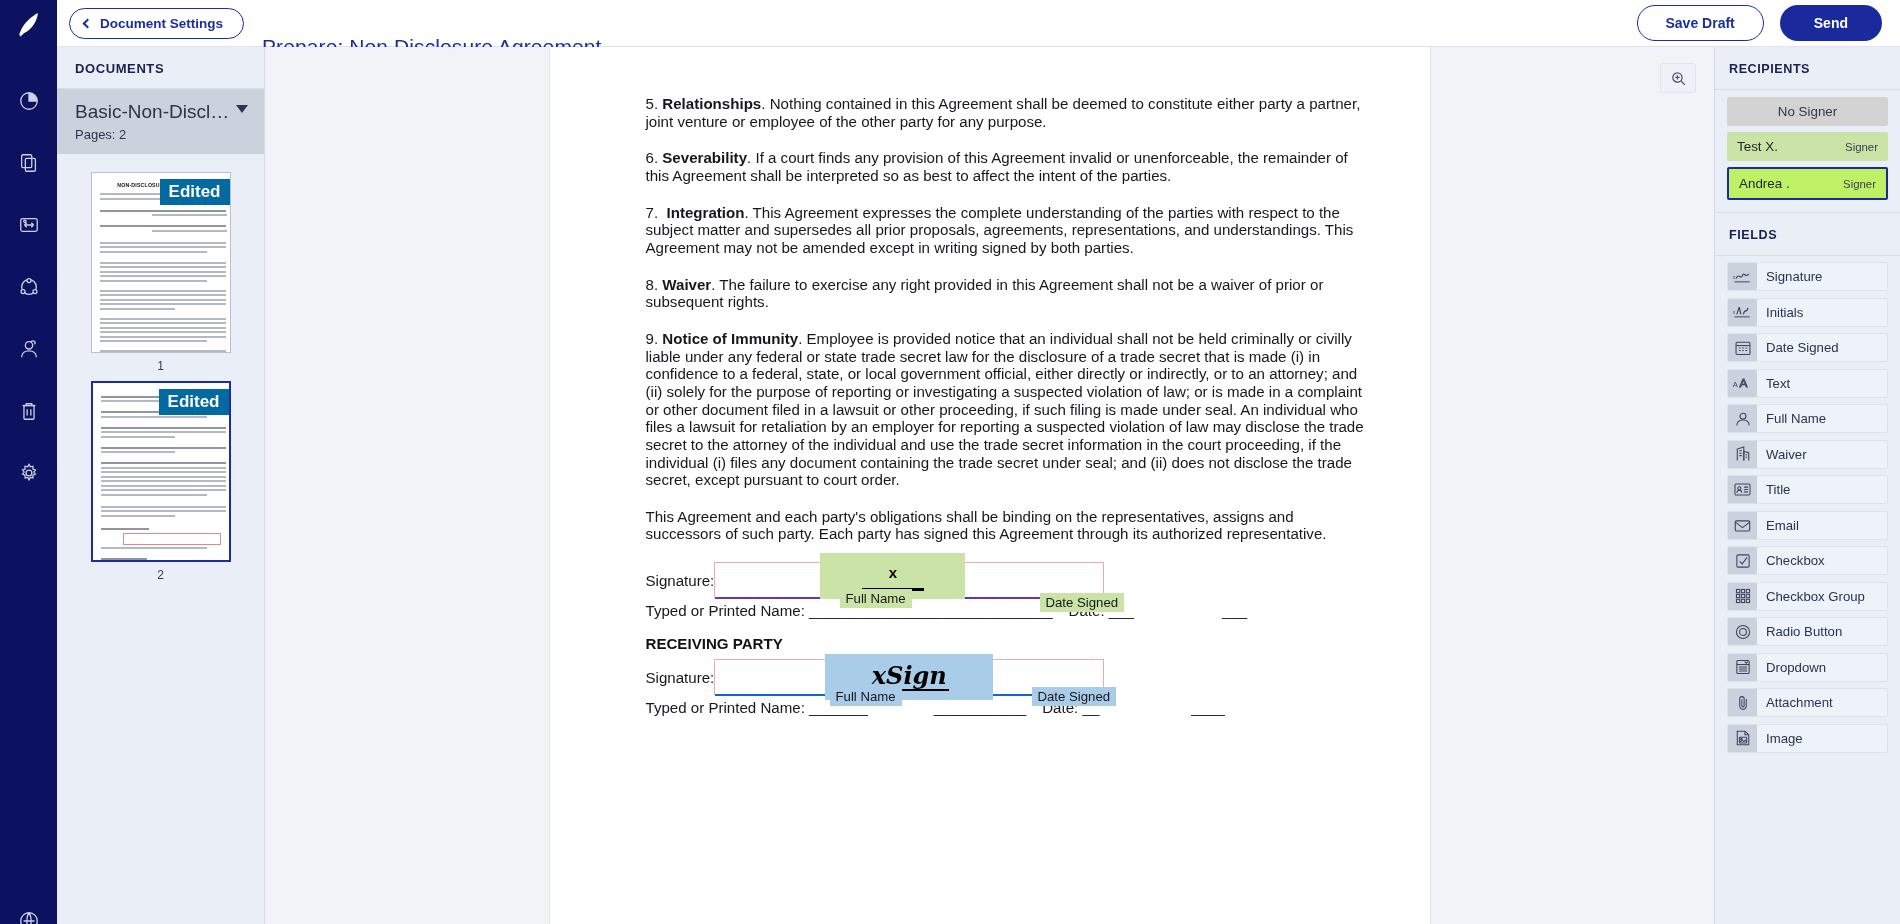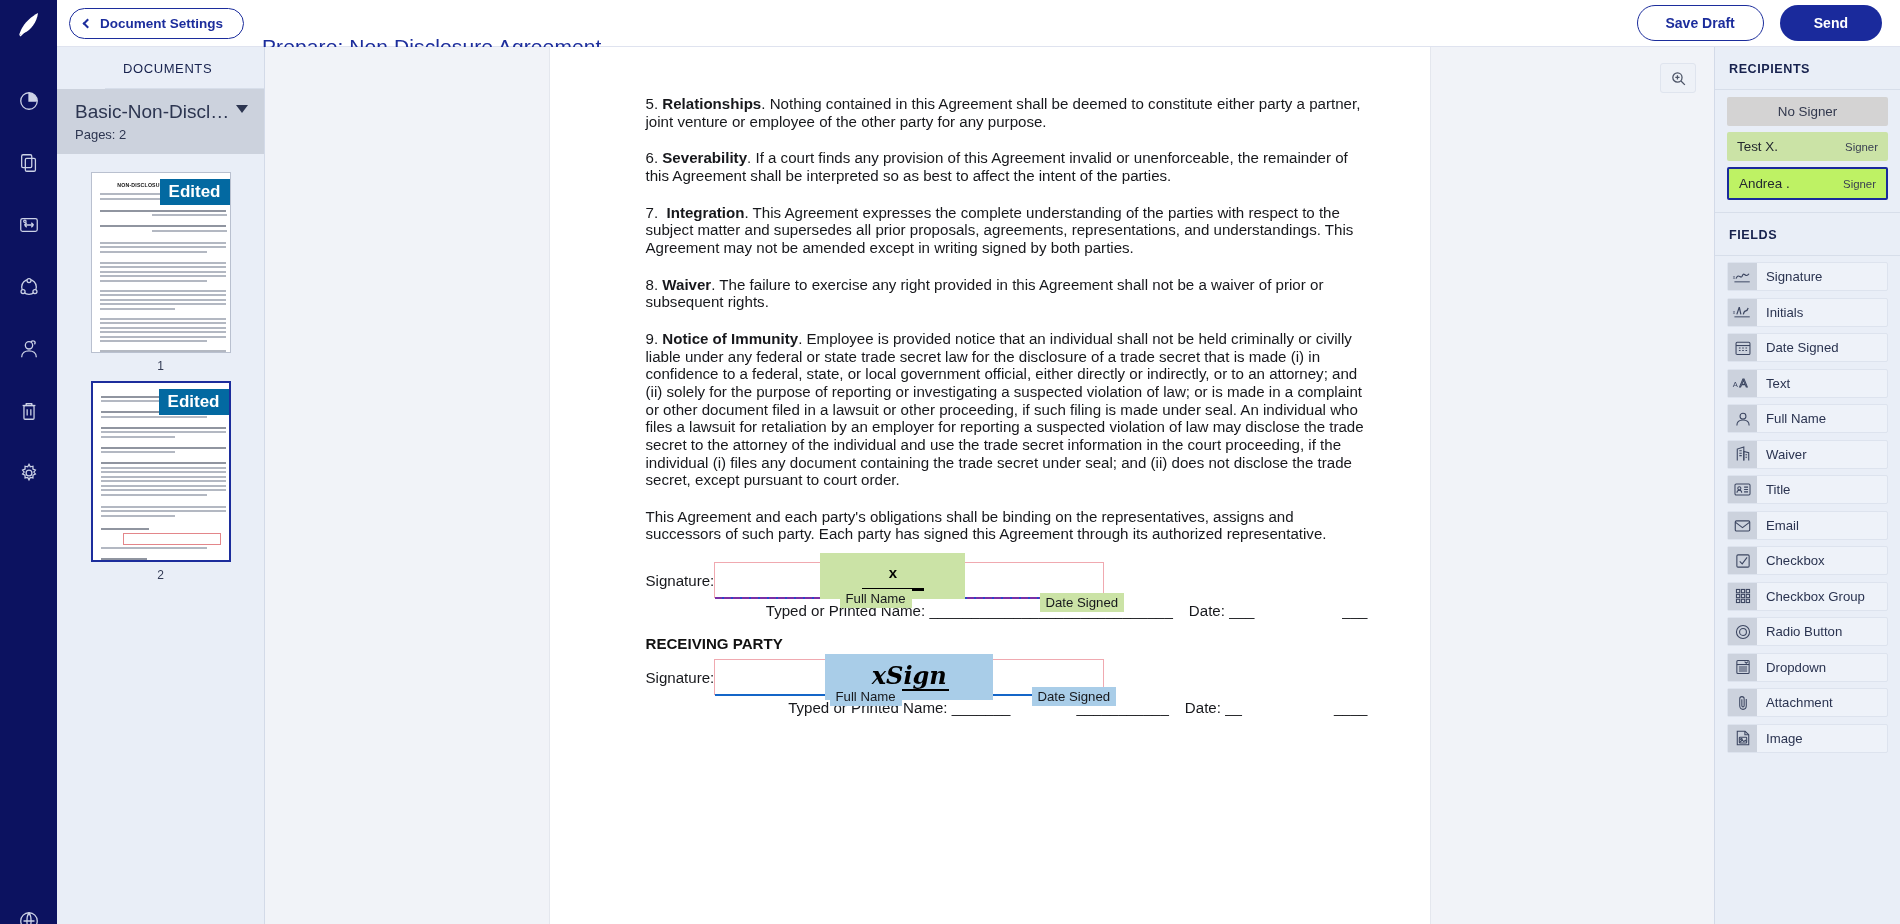--- a/index.html
+++ b/index.html
@@ -66,24 +66,23 @@
   
   .bodyrow { flex: 1; display: flex; min-height: 0; }
 
   
   .docs-pane {
     width: 208px; flex: 0 0 208px; background: #e9eef7;
     border-right: 1px solid #d3dae8; overflow: hidden;
     display: flex; flex-direction: column;
   }
   .docs-head {
-    font-size: 13px; font-weight: normal; color: #17224e;
+    font-size: 13px; font-weight: bold; color: #17224e;
     letter-spacing: 0.6px; padding: 14px 18px 12px 18px;
     border-bottom: 1px solid #d7deea;
-    margin-left: 48px;
   }
   .doc-item {
     background: #ccd2dd; padding: 9px 16px 10px 18px;
     display: flex; align-items: flex-start; cursor: pointer;
   }
   .doc-item-texts { flex: 1; min-width: 0; }
   .doc-name {
     font-size: 19px; color: #2c3550; white-space: nowrap;
     overflow: hidden; text-overflow: ellipsis; line-height: 1.45;
   }
@@ -143,21 +142,21 @@
   .sig-row { display: flex; align-items: center; position: relative; margin-bottom: 4px; }
   .sig-label { font-size: 15.1px; color: #17181c; }
   .sig-box {
     position: relative; width: 390px; height: 36px;
     border: 1px solid #f0a9b0; border-bottom: none;
   }
   .sig-underline { position: absolute; left: 0; right: 0; bottom: -1px; height: 2px; }
   .sig-underline.purple { background: repeating-linear-gradient(90deg,#7a2fa6 0 7px,#2a48c8 7px 9px); }
   .sig-underline.blue { background: #1466c8; }
 
-  .name-row { display: flex; align-items: flex-end; position: relative; margin-bottom: 16px; justify-content: flex-end; }
+  .name-row { display: flex; align-items: flex-end; position: relative; margin-bottom: 16px; }
   .name-row .txt { font-size: 15.1px; color: #17181c; white-space: pre; }
 
   
   .chip {
     position: absolute; font-size: 13.2px; color: #17181c;
     padding: 2px 6px; white-space: nowrap; cursor: pointer;
   }
   .chip.green { background: #cbe3a6; }
   .chip.blue  { background: #a9cde8; }
   .sig-chip {

